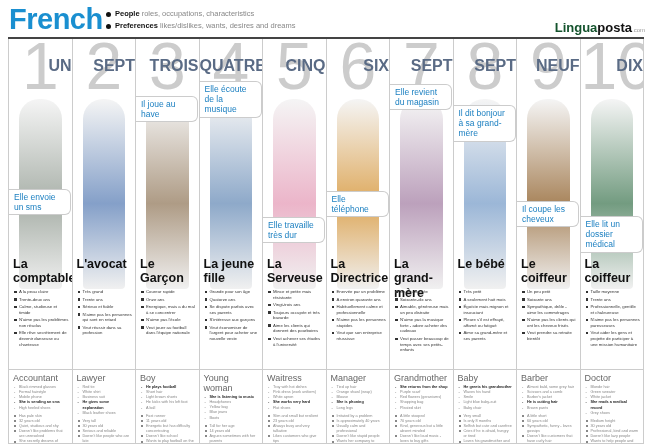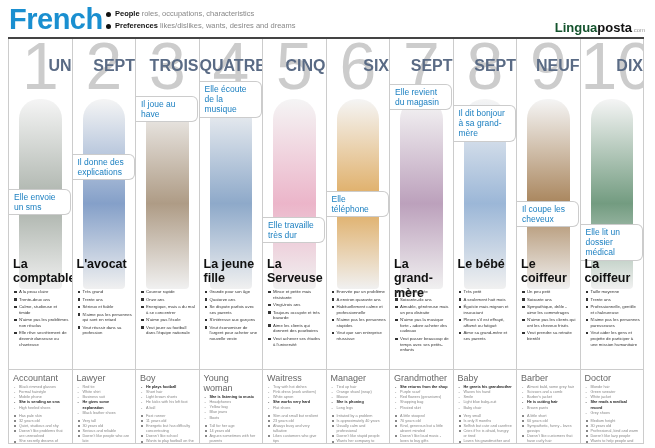--- a/index.html
+++ b/index.html
@@ -73,21 +73,20 @@
           <li>Quiet, studious and shy</li>
           <li>Doesn't like problems that are unresolved</li>
           <li>She secretly dreams of becoming a dancer or singer</li>
         </ul>
     </div>
     </div>
     <div class="col">
     <div class="num">2</div>
     <div class="word">SEPT</div>
     <div class="fig" style="background:linear-gradient(180deg,#f3f3f3 0%,#6f8fbf 55%,#eee 100%)"></div>
-    <div class="bubble" style="top:115px">Il donne des explications</div>
     <div class="fname">L'avocat</div>
     <ul class="flist">
         <li>Très grand</li>
         <li>Trente ans</li>
         <li>Sérieux et fiable</li>
         <li>N'aime pas les personnes qui sont en retard</li>
         <li>Veut réussir dans sa profession</li>
       </ul>
     <div class="eng">
       <div class="ename">Lawyer</div>
@@ -104,20 +103,21 @@
           <li>Serious and reliable</li>
           <li>Doesn't like people who are late</li>
         </ul>
     </div>
     </div>
     <div class="col">
     <div class="num">3</div>
     <div class="word">TROIS</div>
     <div class="fig" style="background:linear-gradient(180deg,#f3f3f3 0%,#a08a70 55%,#eee 100%)"></div>
     <div class="bubble" style="top:57px">Il joue au have</div>
+    <div class="fname">Le Garçon</div>
     <ul class="flist">
         <li>Coureur rapide</li>
         <li>Onze ans</li>
         <li>Energique, mais a du mal à se concentrer</li>
         <li>N'aime pas l'école</li>
         <li>Veut jouer au football dans l'équipe nationale</li>
       </ul>
     <div class="eng">
       <div class="ename">Boy</div>
       <ul class="elist">
@@ -193,20 +193,21 @@
           <li>Always busy and very talkative</li>
           <li>Likes customers who give tips</li>
         </ul>
     </div>
     </div>
     <div class="col">
     <div class="num">6</div>
     <div class="word">SIX</div>
     <div class="fig" style="background:linear-gradient(180deg,#f3f3f3 0%,#d89a40 55%,#eee 100%)"></div>
     <div class="bubble" style="top:152px">Elle téléphone</div>
+    <div class="fname">La Directrice</div>
     <ul class="flist">
         <li>Enervée par un problème</li>
         <li>A environ quarante ans</li>
         <li>Habituellement calme et professionnelle</li>
         <li>N'aime pas les personnes stupides</li>
         <li>Veut que son entreprise réussisse</li>
       </ul>
     <div class="eng">
       <div class="ename">Manager</div>
       <ul class="elist">
@@ -313,21 +314,21 @@
           <li>60 years old</li>
           <li>Sympathetic, funny - loves gossips</li>
           <li>Doesn't like customers that have curly hair</li>
         </ul>
     </div>
     </div>
     <div class="col">
     <div class="num">10</div>
     <div class="word">DIX</div>
     <div class="fig" style="background:linear-gradient(180deg,#f3f3f3 0%,#5a8a6a 55%,#eee 100%)"></div>
-    <div class="bubble" style="top:185px">Elle lit un dossier médical</div>
+    <div class="bubble" style="top:177px">Elle lit un dossier médical</div>
     <div class="fname">La coiffeur</div>
     <ul class="flist">
         <li>Taille moyenne</li>
         <li>Trente ans</li>
         <li>Professionnelle, gentille et chaleureuse</li>
         <li>N'aime pas les personnes paresseuses</li>
         <li>Veut aider les gens et projette de participer à une mission humanitaire</li>
       </ul>
     <div class="eng">
       <div class="ename">Doctor</div>

